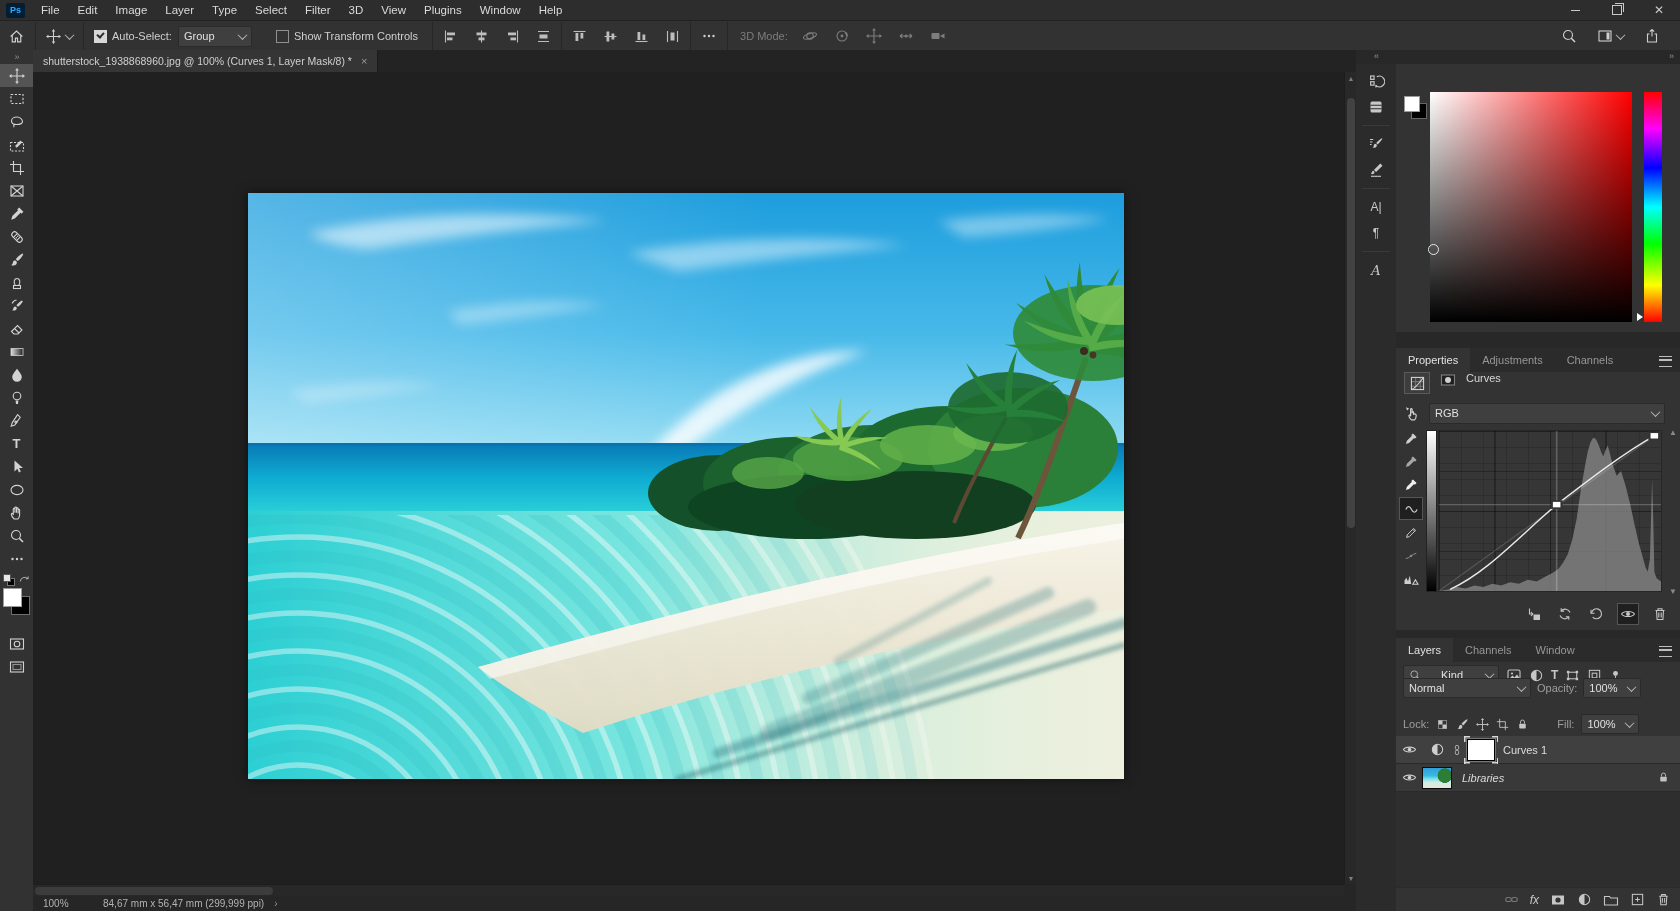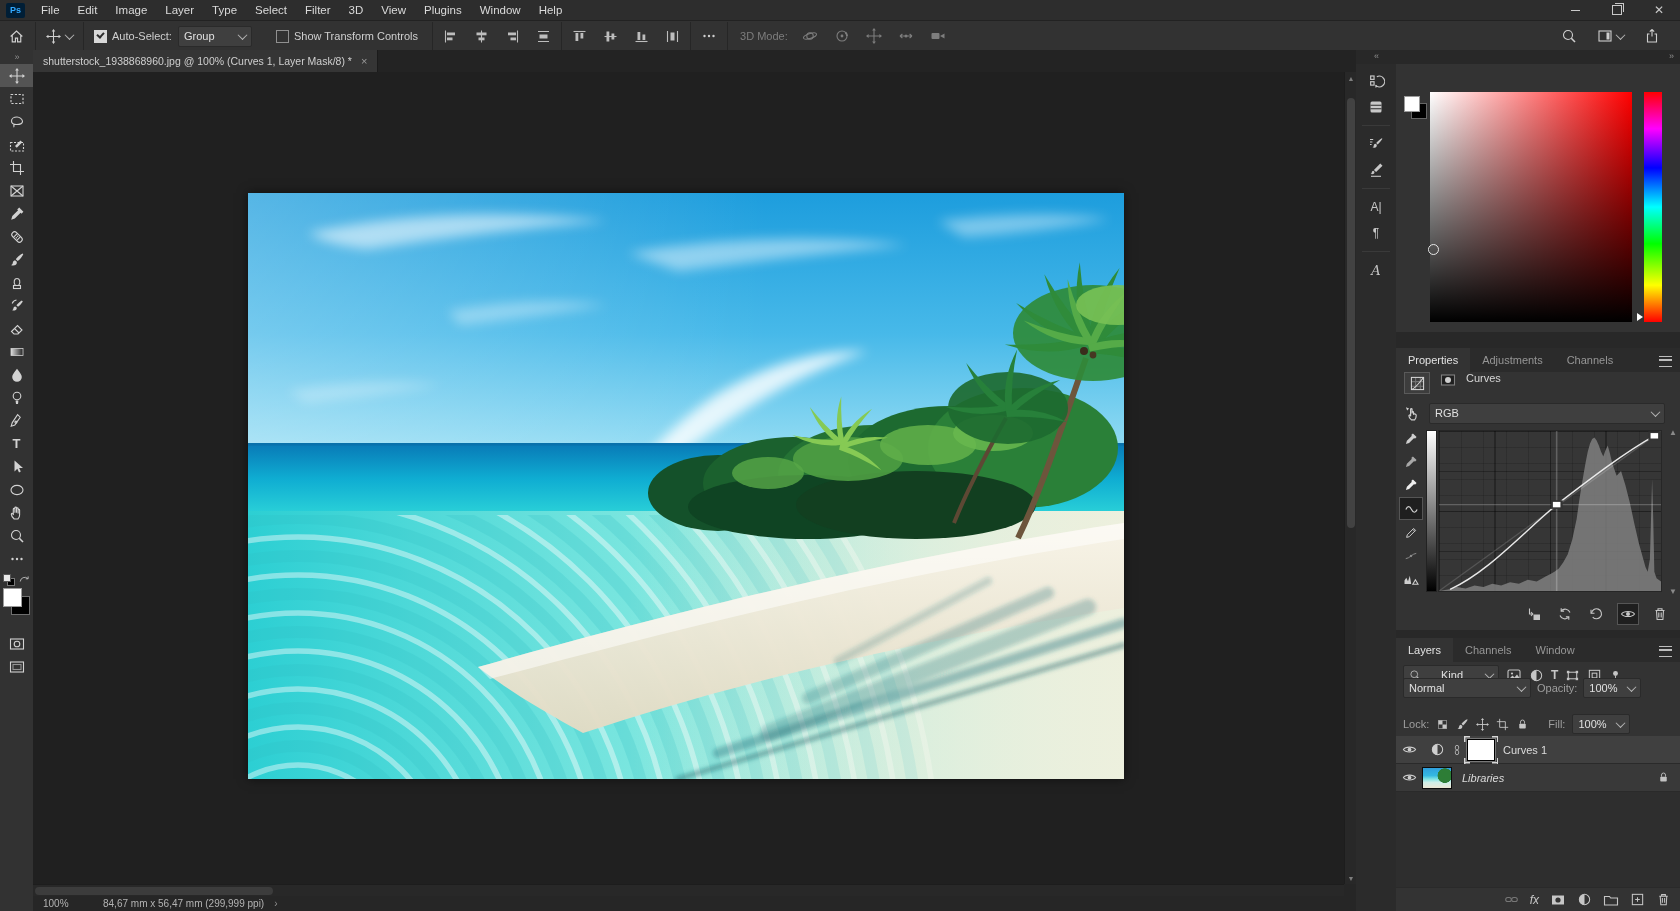--- a/index.html
+++ b/index.html
@@ -1111,21 +1111,21 @@
           <span>
               <svg class="i" width="13" height="13">
                 <use href="#s-crop"></use>
               </svg>
             </span>
           <span>
               <svg class="i" width="13" height="13">
                 <use href="#s-lock"></use>
               </svg>
             </span>
-          <span class="mut" style="margin-left:12px;">Fill:</span>
+          <span class="mut" style="margin-left:21px;">Fill:</span>
           <div class="field pctfield">
             <span>100%</span>
             <span class="chev"></span>
           </div>
         </div>
         <div class="ly-list">
           <div class="lrow sel">
             <div class="eyebox">
                 <svg class="i" width="15" height="15">
                   <use href="#s-eye"></use>

